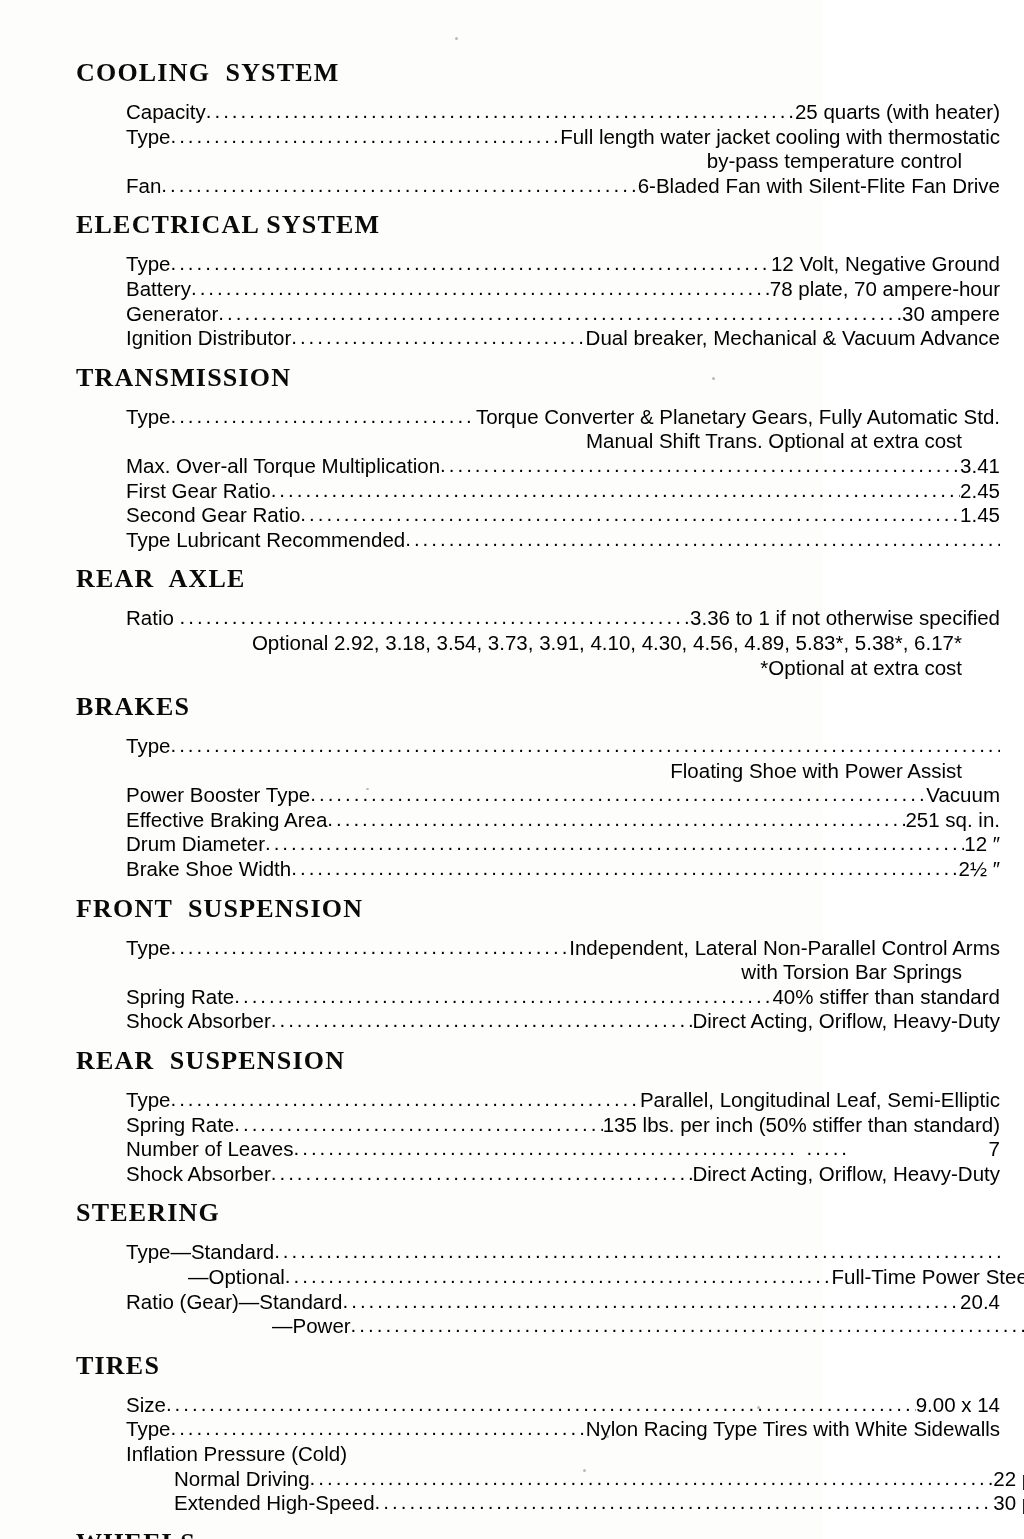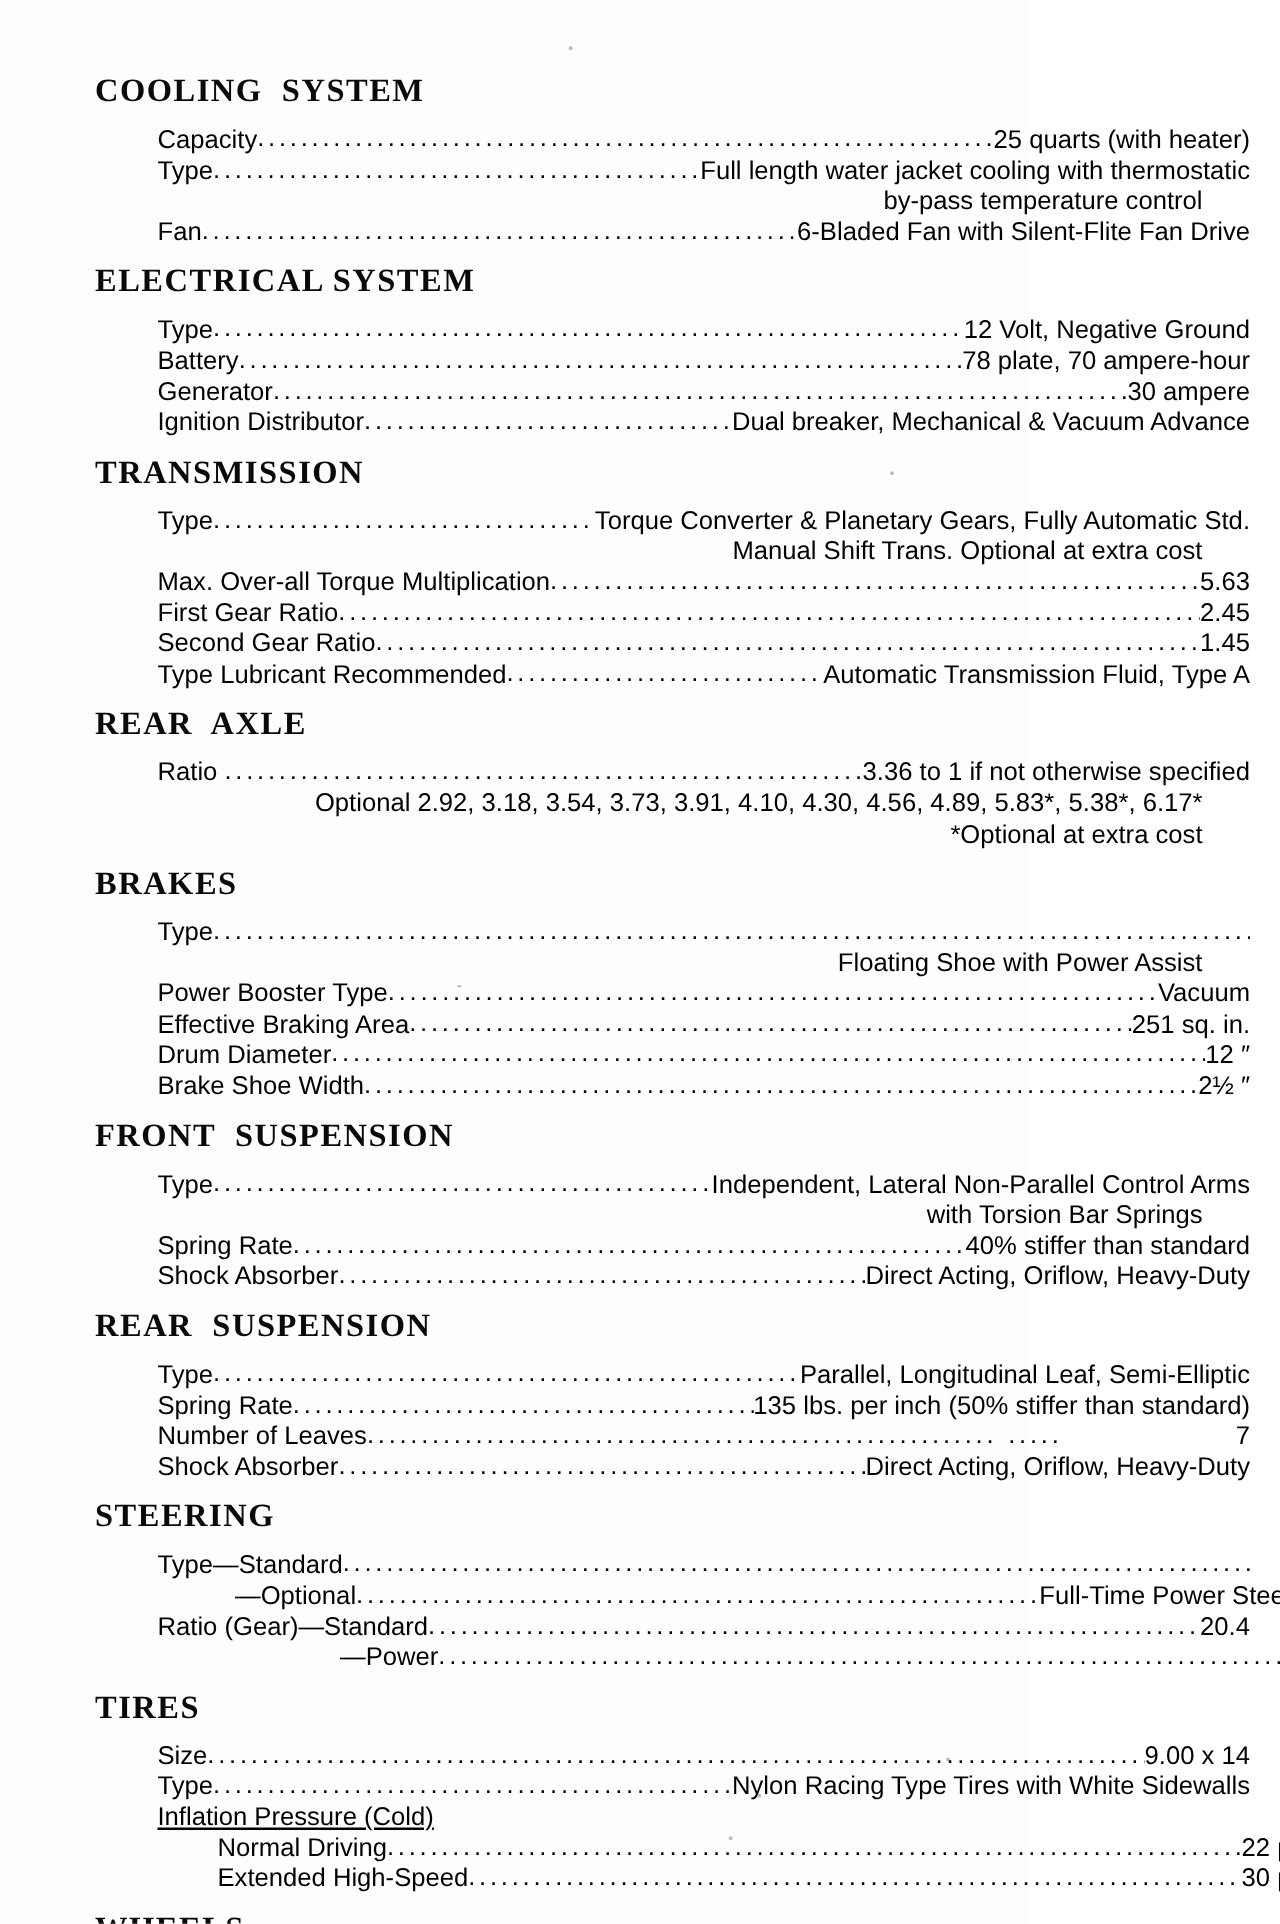--- a/index.html
+++ b/index.html
@@ -98,21 +98,21 @@
     line-height: 24.6px;
     white-space: pre;
   }
   
   .plain {
     display: block;
     font-size: 20.5px;
     line-height: 24.6px;
     white-space: pre;
   }
-  .plain.indent1 { padding-left: 38px; text-decoration: underline; }
+  .plain.indent1 { padding-left: 38px; }
 
   
   .speck {
     position: absolute;
     background: #b9b9b9;
     border-radius: 50%;
     pointer-events: none;
   }
 </style>
 </head>
@@ -144,24 +144,24 @@
           <div class="row indent1"><span class="lbl">Battery</span><span class="leader"></span><span class="val">78 plate, 70 ampere-hour</span></div>
           <div class="row indent1"><span class="lbl">Generator</span><span class="leader"></span><span class="val">30 ampere</span></div>
           <div class="row indent1"><span class="lbl">Ignition Distributor</span><span class="leader"></span><span class="val">Dual breaker, Mechanical &amp; Vacuum Advance</span></div>
         </div>
       </div>
       <div class="section">
         <div class="sec-head">TRANSMISSION</div>
         <div class="rows">
           <div class="row indent1"><span class="lbl">Type</span><span class="leader"></span><span class="val">Torque Converter &amp; Planetary Gears, Fully Automatic Std.</span></div>
           <div class="cont">Manual Shift Trans. Optional at extra cost</div>
-          <div class="row indent1"><span class="lbl">Max. Over-all Torque Multiplication</span><span class="leader"></span><span class="val">5.63</span></div>
+          <div class="row indent1"><span class="lbl">Max. Over-all Torque Multiplication</span><span class="leader"></span><span class="val">3.41</span></div>
           <div class="row indent1"><span class="lbl">First Gear Ratio</span><span class="leader"></span><span class="val">2.45</span></div>
           <div class="row indent1"><span class="lbl">Second Gear Ratio</span><span class="leader"></span><span class="val">1.45</span></div>
-          <div class="row indent1"><span class="lbl">Type Lubricant Recommended</span><span class="leader"></span><span class="val">Automatic Transmission Fluid, Type A</span></div>
+          <div class="row indent1"><span class="lbl">Type Lubricant Recommended</span><span class="leader"></span></div>
         </div>
       </div>
       <div class="section">
         <div class="sec-head">REAR  AXLE</div>
         <div class="rows">
           <div class="row indent1"><span class="lbl">Ratio </span><span class="leader"></span><span class="val">3.36 to 1 if not otherwise specified</span></div>
           <div class="cont">Optional 2.92, 3.18, 3.54, 3.73, 3.91, 4.10, 4.30, 4.56, 4.89, 5.83*, 5.38*, 6.17*</div>
           <div class="cont">*Optional at extra cost</div>
         </div>
       </div>

